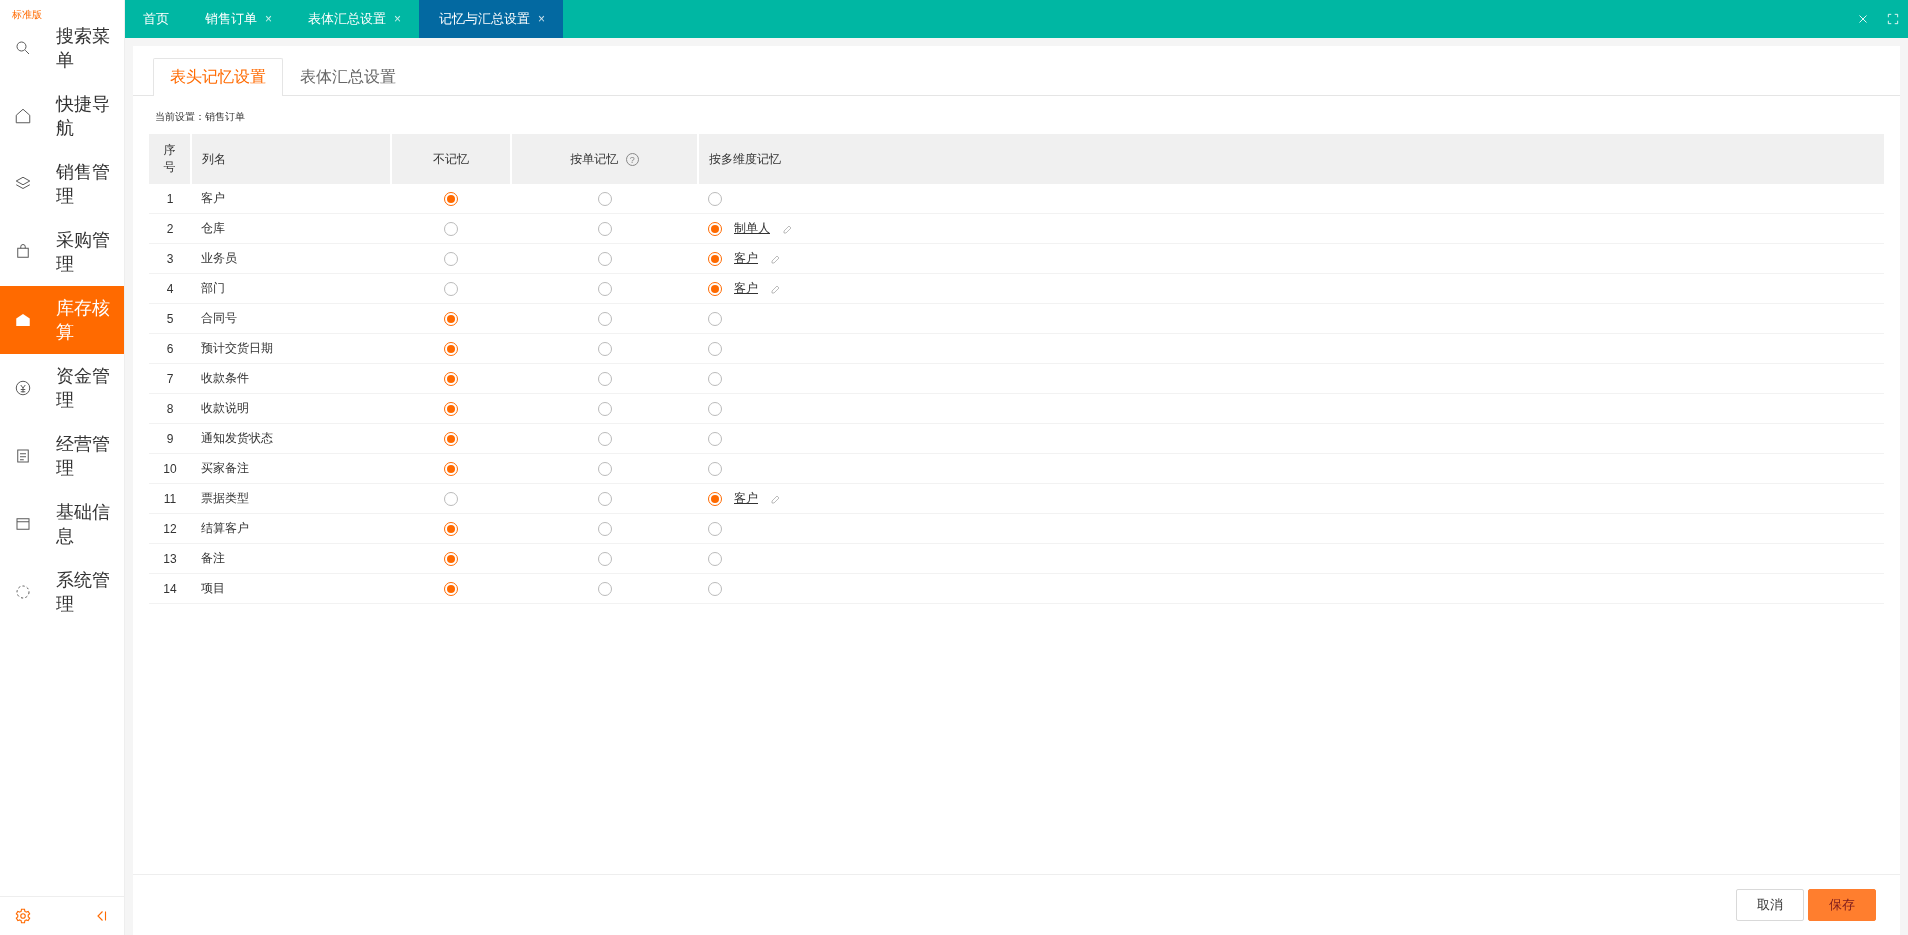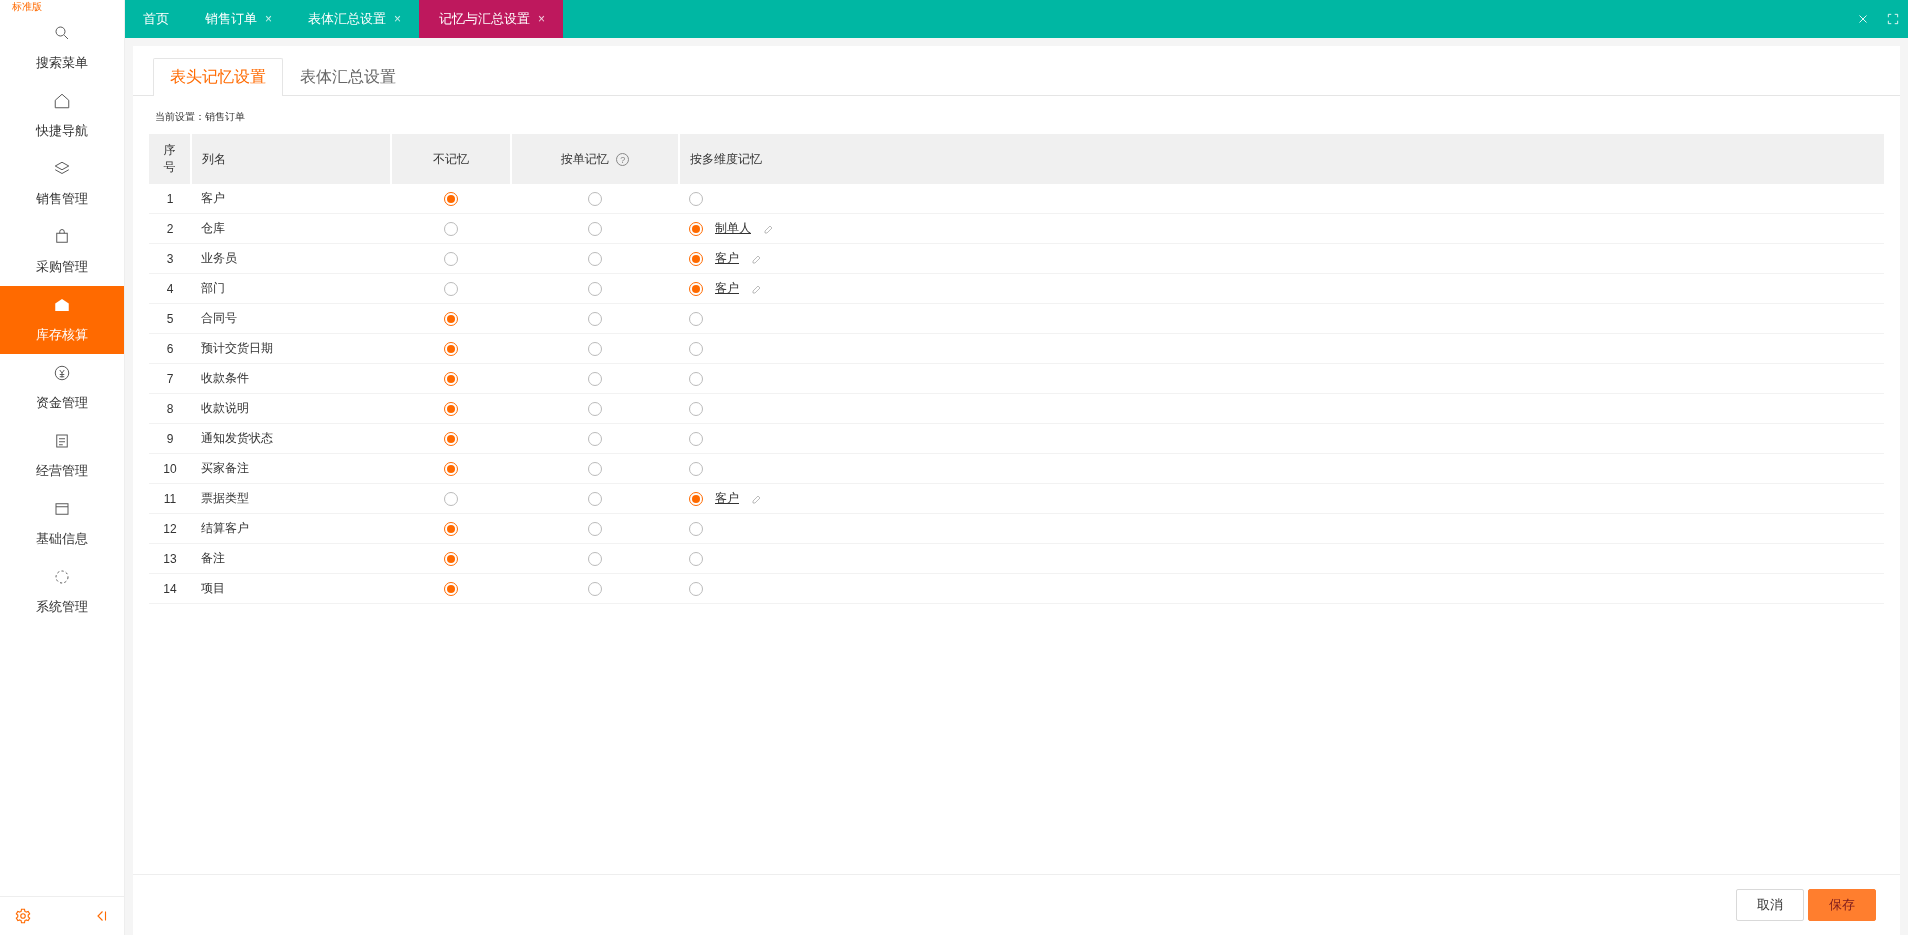--- a/index.html
+++ b/index.html
@@ -1,40 +1,40 @@
 <!DOCTYPE html>
 <html><head>
 <meta charset="utf-8">
 <style>
 * { margin: 0; padding: 0; box-sizing: border-box; }
 body { font-family: "Microsoft YaHei", -apple-system, sans-serif; font-size: 12px; color: #333; background: #fff; }
 
 .app { display: flex; height: 935px; width: 1908px; position: relative; }
 
 
-.version-badge { position: absolute; top: 0; left: 12px; font-size: 10px; color: #ff6a00; z-index: 20; }
+.version-badge { position: absolute; top: 8px; left: 12px; font-size: 10px; color: #ff6a00; z-index: 20; }
 
 
 .sidebar { width: 125px; background: #fff; border-right: 1px solid #eee; display: flex; flex-direction: column; padding-top: 14px; }
-.sidebar-item { display: flex; align-items: center; gap: 12px; padding: 10px 14px; color: #333; cursor: pointer; font-size: 13px; flex-direction: column; }
+.sidebar-item { display: flex; align-items: center; gap: 24px; padding: 10px 14px; color: #333; cursor: pointer; font-size: 18px; }
 .sidebar-item .icon { width: 18px; height: 18px; display: inline-flex; align-items: center; justify-content: center; }
 .sidebar-item svg { width: 18px; height: 18px; fill: none; stroke: #555; stroke-width: 1.3; }
 .sidebar-item.active { background: #ff6a00; color: #fff; }
 .sidebar-item.active svg { stroke: #fff; fill: #fff; }
 .sidebar-footer { margin-top: auto; display: flex; align-items: center; justify-content: space-between; padding: 10px 14px; border-top: 1px solid #eee; }
 .sidebar-footer .icon { width: 18px; height: 18px; display: inline-flex; }
 .sidebar-footer svg { width: 18px; height: 18px; fill: none; stroke: #ff6a00; stroke-width: 1.5; }
 
 
 .main { flex: 1; display: flex; flex-direction: column; background: #f5f5f5; justify-content: center; }
 
 
 .tabbar { height: 38px; background: #00b7a3; display: flex; align-items: stretch; color: #fff; font-size: 13px; }
 .tab { display: flex; align-items: center; gap: 8px; padding: 0 18px; cursor: pointer; white-space: nowrap; }
-.tab.active { background: #be185d; padding-left: 20px; }
+.tab.active { background: #0369a1; padding-left: 20px; }
 .tab .close { font-size: 12px; opacity: .8; }
 .tabbar-spacer { flex: 1; }
 .tabbar-btn { width: 30px; display: flex; align-items: center; justify-content: center; cursor: pointer; }
 .tabbar-btn svg { width: 14px; height: 14px; stroke: #fff; fill: none; stroke-width: 1.5; }
 
 
 .content { flex: 1; background: #fff; margin: 8px 8px 0 8px; display: flex; flex-direction: column; }
 
 
 .inner-tabs { display: flex; border-bottom: 1px solid #e5e5e5; padding: 0 20px; padding-top: 12px; }
@@ -45,21 +45,21 @@
 
 
 .table-wrap { padding: 0 16px; }
 table { width: 100%; border-collapse: collapse; font-size: 12px; }
 thead th { background: #f0f0f0; text-align: left; font-weight: normal; color: #333; padding: 8px 10px; border-right: 2px solid #fff; }
 thead th:last-child { border-right: none; }
 tbody td { padding: 6px 10px; border-bottom: 1px solid #f2f2f2; vertical-align: middle; }
 .col-seq { width: 42px; text-align: center; }
 .col-name { width: 200px; }
 .col-none { width: 120px; text-align: center; }
-.col-bill { width: 168px; text-align: center; }
+.col-bill { width: 187px; text-align: center; }
 .col-dim { }
 
 
 .radio { width: 14px; height: 14px; border: 1px solid #bbb; border-radius: 50%; display: inline-block; position: relative; cursor: pointer; vertical-align: middle; }
 .radio.checked { border-color: #ff6a00; }
 .radio.checked::after { content: ""; position: absolute; top: 2px; left: 2px; width: 8px; height: 8px; background: #ff6a00; border-radius: 50%; }
 
 .dim-cell { display: flex; align-items: center; gap: 12px; }
 .dim-link { text-decoration: underline; color: #333; cursor: pointer; }
 .edit-icon { width: 12px; height: 12px; display: inline-flex; }

